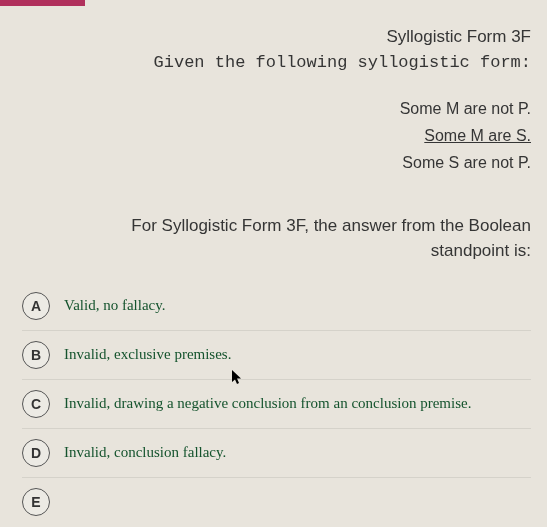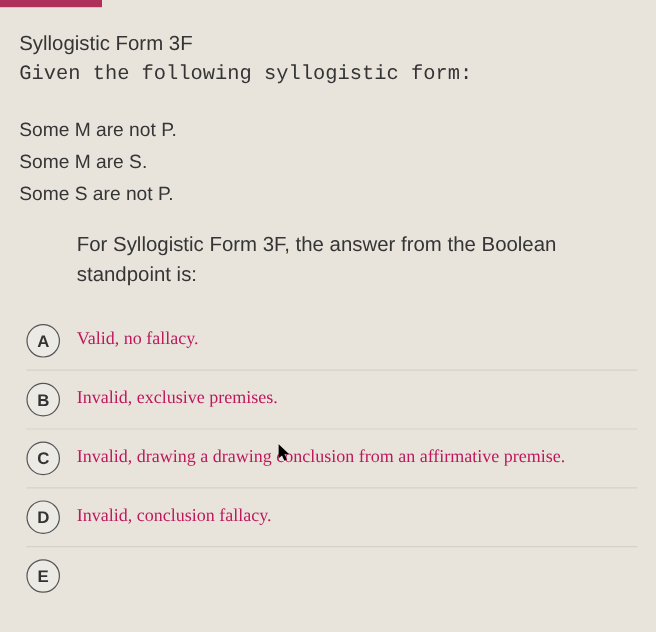--- a/index.html
+++ b/index.html
@@ -12,42 +12,44 @@
     position: relative;
     overflow: hidden;
   }
   .topbar {
     height: 6px;
     background: #b0305c;
     width: 85px;
   }
   .content {
     padding: 18px 16px 0 16px;
+    text-align: right;
   }
   .title-line {
     font-size: 17px;
     line-height: 1.5;
     font-family: -apple-system, 'Segoe UI', Arial, sans-serif;
     color: #353535;
   }
   .intro {
     font-size: 17px;
     line-height: 1.5;
     font-family: Liberation Mono, monospace;
     color: #353535;
     margin-bottom: 20px;
   }
   .syllogism {
     font-size: 16px;
     line-height: 1.7;
     font-family: -apple-system, 'Segoe UI', Arial, sans-serif;
     color: #353535;
-    margin-bottom: 14px;
+    margin-bottom: 36px;
   }
   .underlined {
+    text-decoration: underline;
   }
   .question {
     font-size: 17px;
     line-height: 1.5;
     font-family: -apple-system, 'Segoe UI', Arial, sans-serif;
     color: #353535;
     margin-bottom: 18px;
     margin-left: 48px;
   }
   .options {
@@ -73,21 +75,21 @@
     font-weight: bold;
     font-size: 14px;
     font-family: Arial, sans-serif;
     color: #333;
     flex-shrink: 0;
     margin-right: 14px;
     background: #eceae4;
   }
   .option-text {
     font-size: 15px;
-    color: #be185d;
+    color: #14532d;
     font-family: Georgia, 'Times New Roman', serif;
   }
   .cursor {
     position: absolute;
     left: 232px;
     top: 370px;
     font-size: 14px;
     color: #000;
     pointer-events: none;
   }
@@ -113,21 +115,21 @@
     <div class="option">
       <div class="circle">A</div>
       <div class="option-text">Valid, no fallacy.</div>
     </div>
     <div class="option">
       <div class="circle">B</div>
       <div class="option-text">Invalid, exclusive premises.</div>
     </div>
     <div class="option">
       <div class="circle">C</div>
-      <div class="option-text">Invalid, drawing a drawing conclusion from an affirmative premise.</div>
+      <div class="option-text">Invalid, drawing a negative conclusion from an conclusion premise.</div>
     </div>
     <div class="option">
       <div class="circle">D</div>
       <div class="option-text">Invalid, conclusion fallacy.</div>
     </div>
     <div class="option">
       <div class="circle">E</div>
     </div>
   </div>
 </div>

